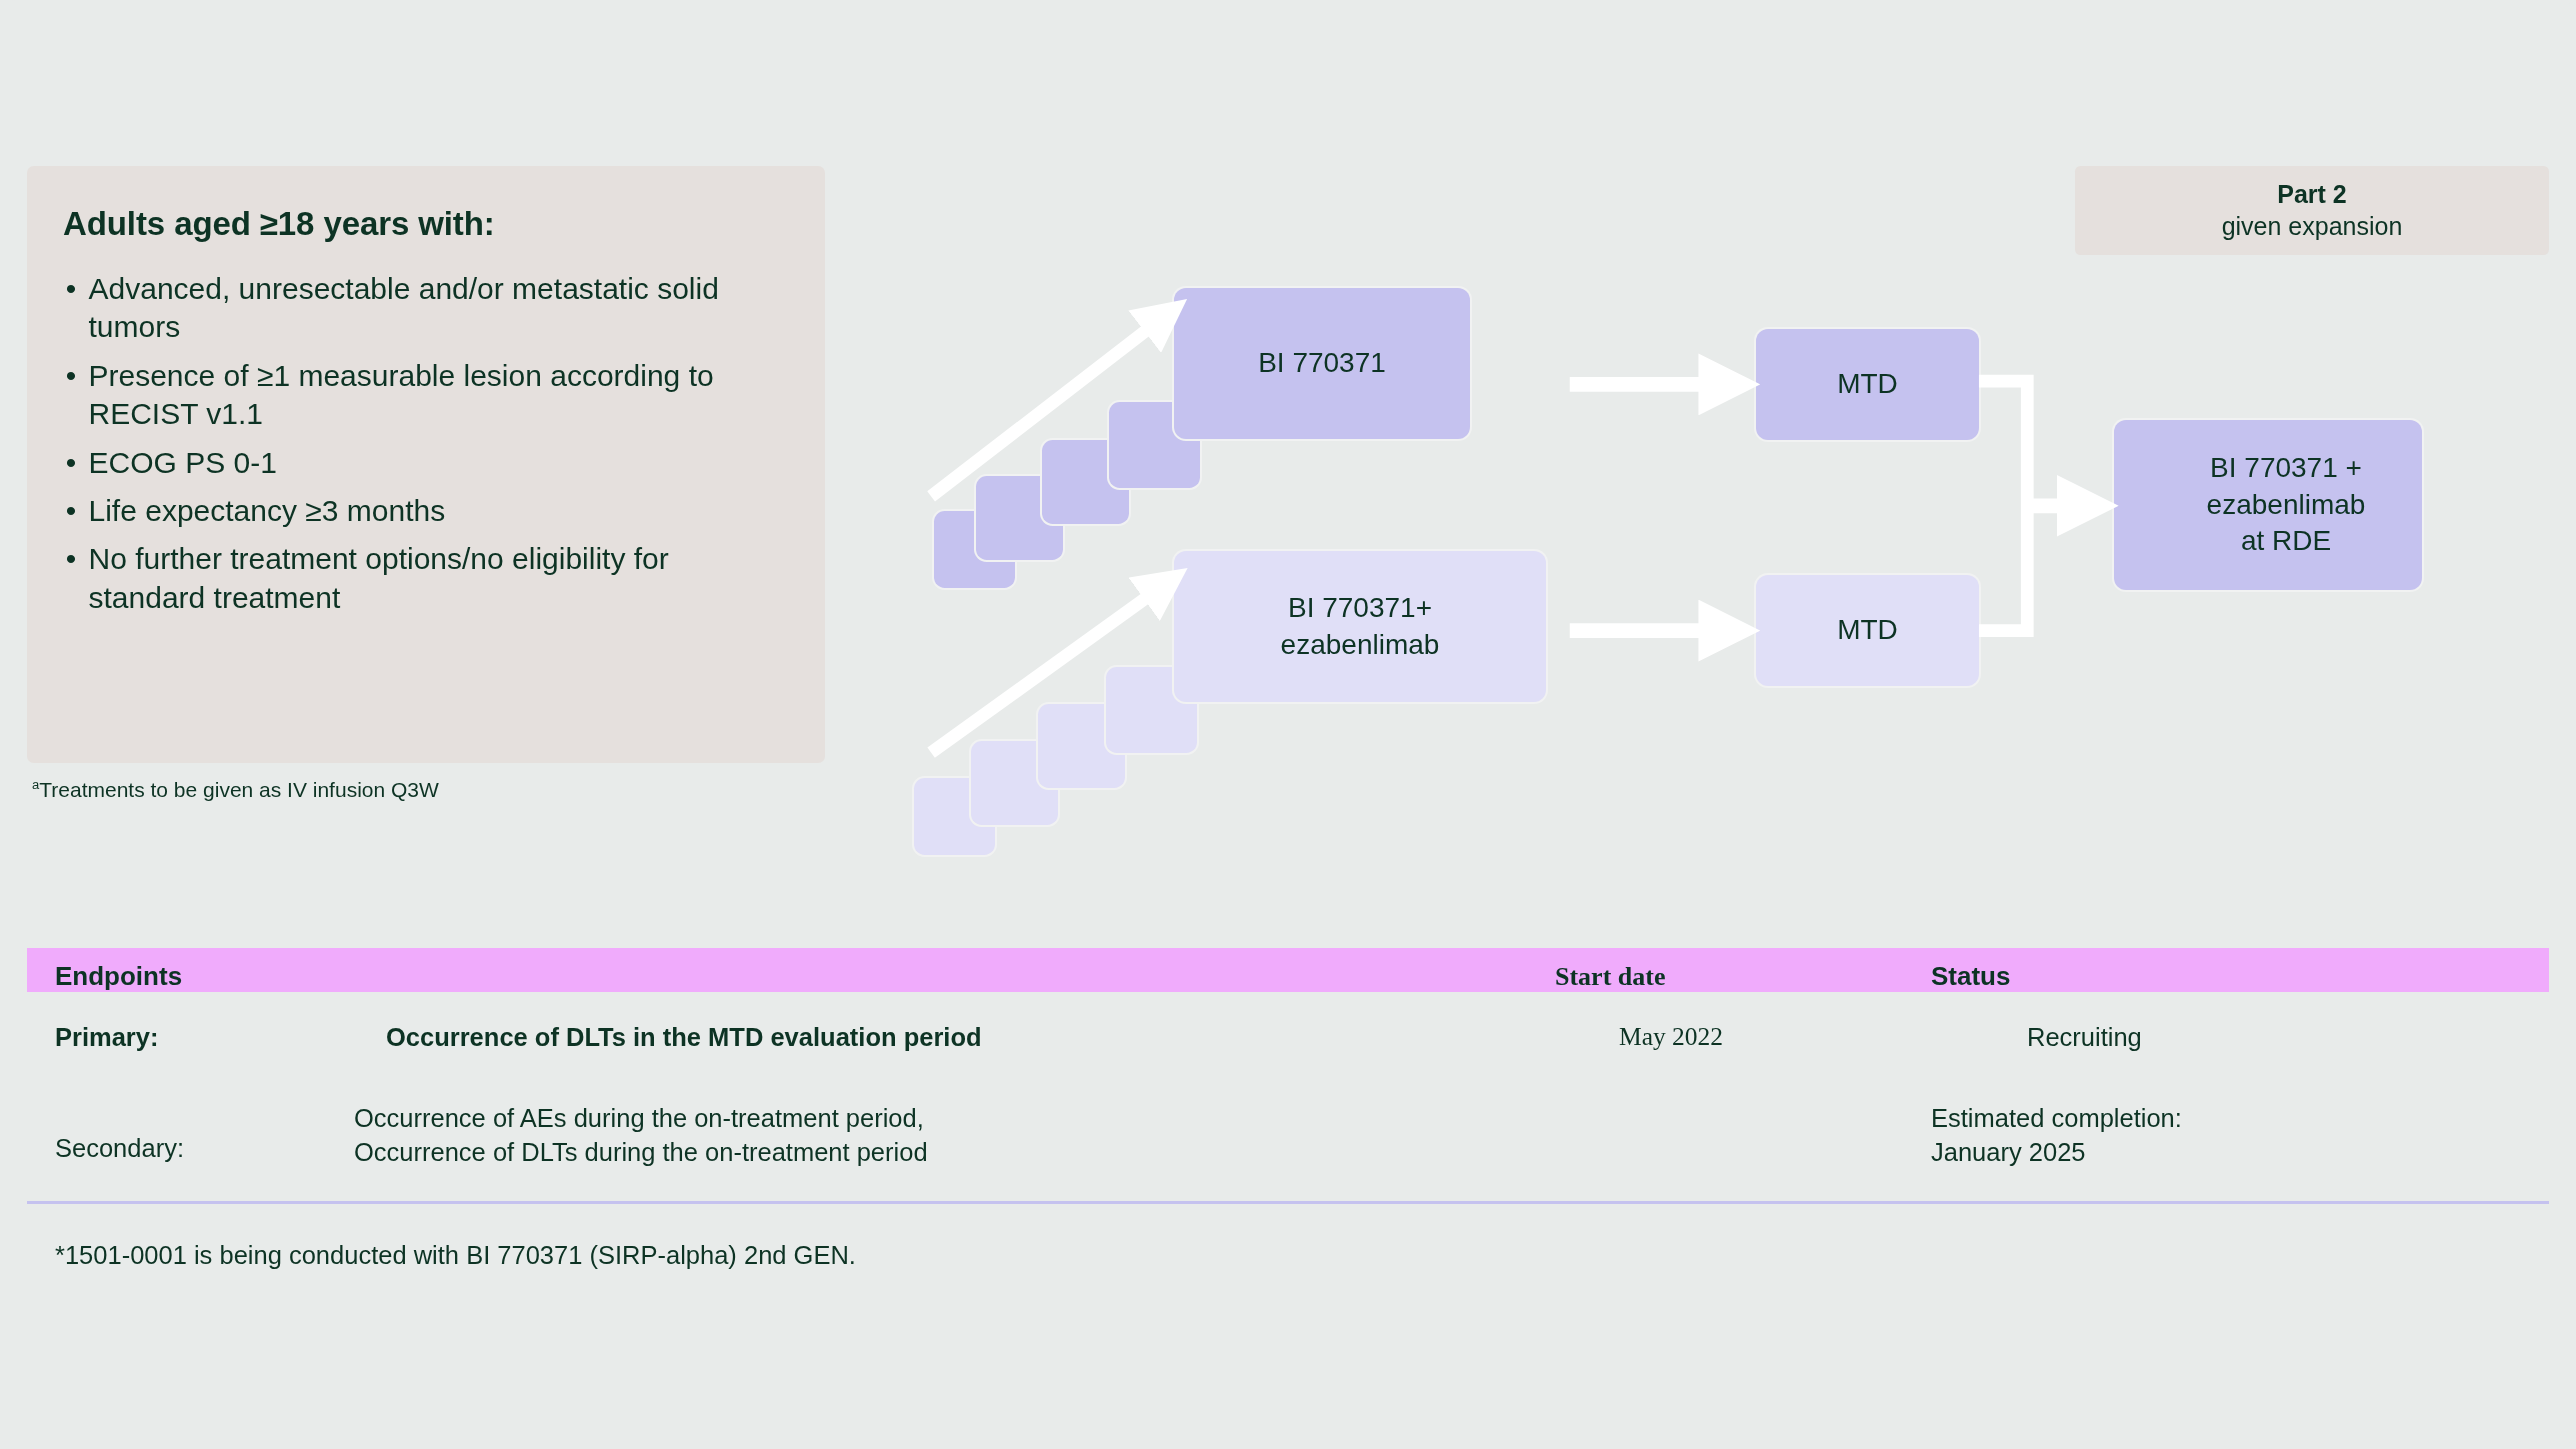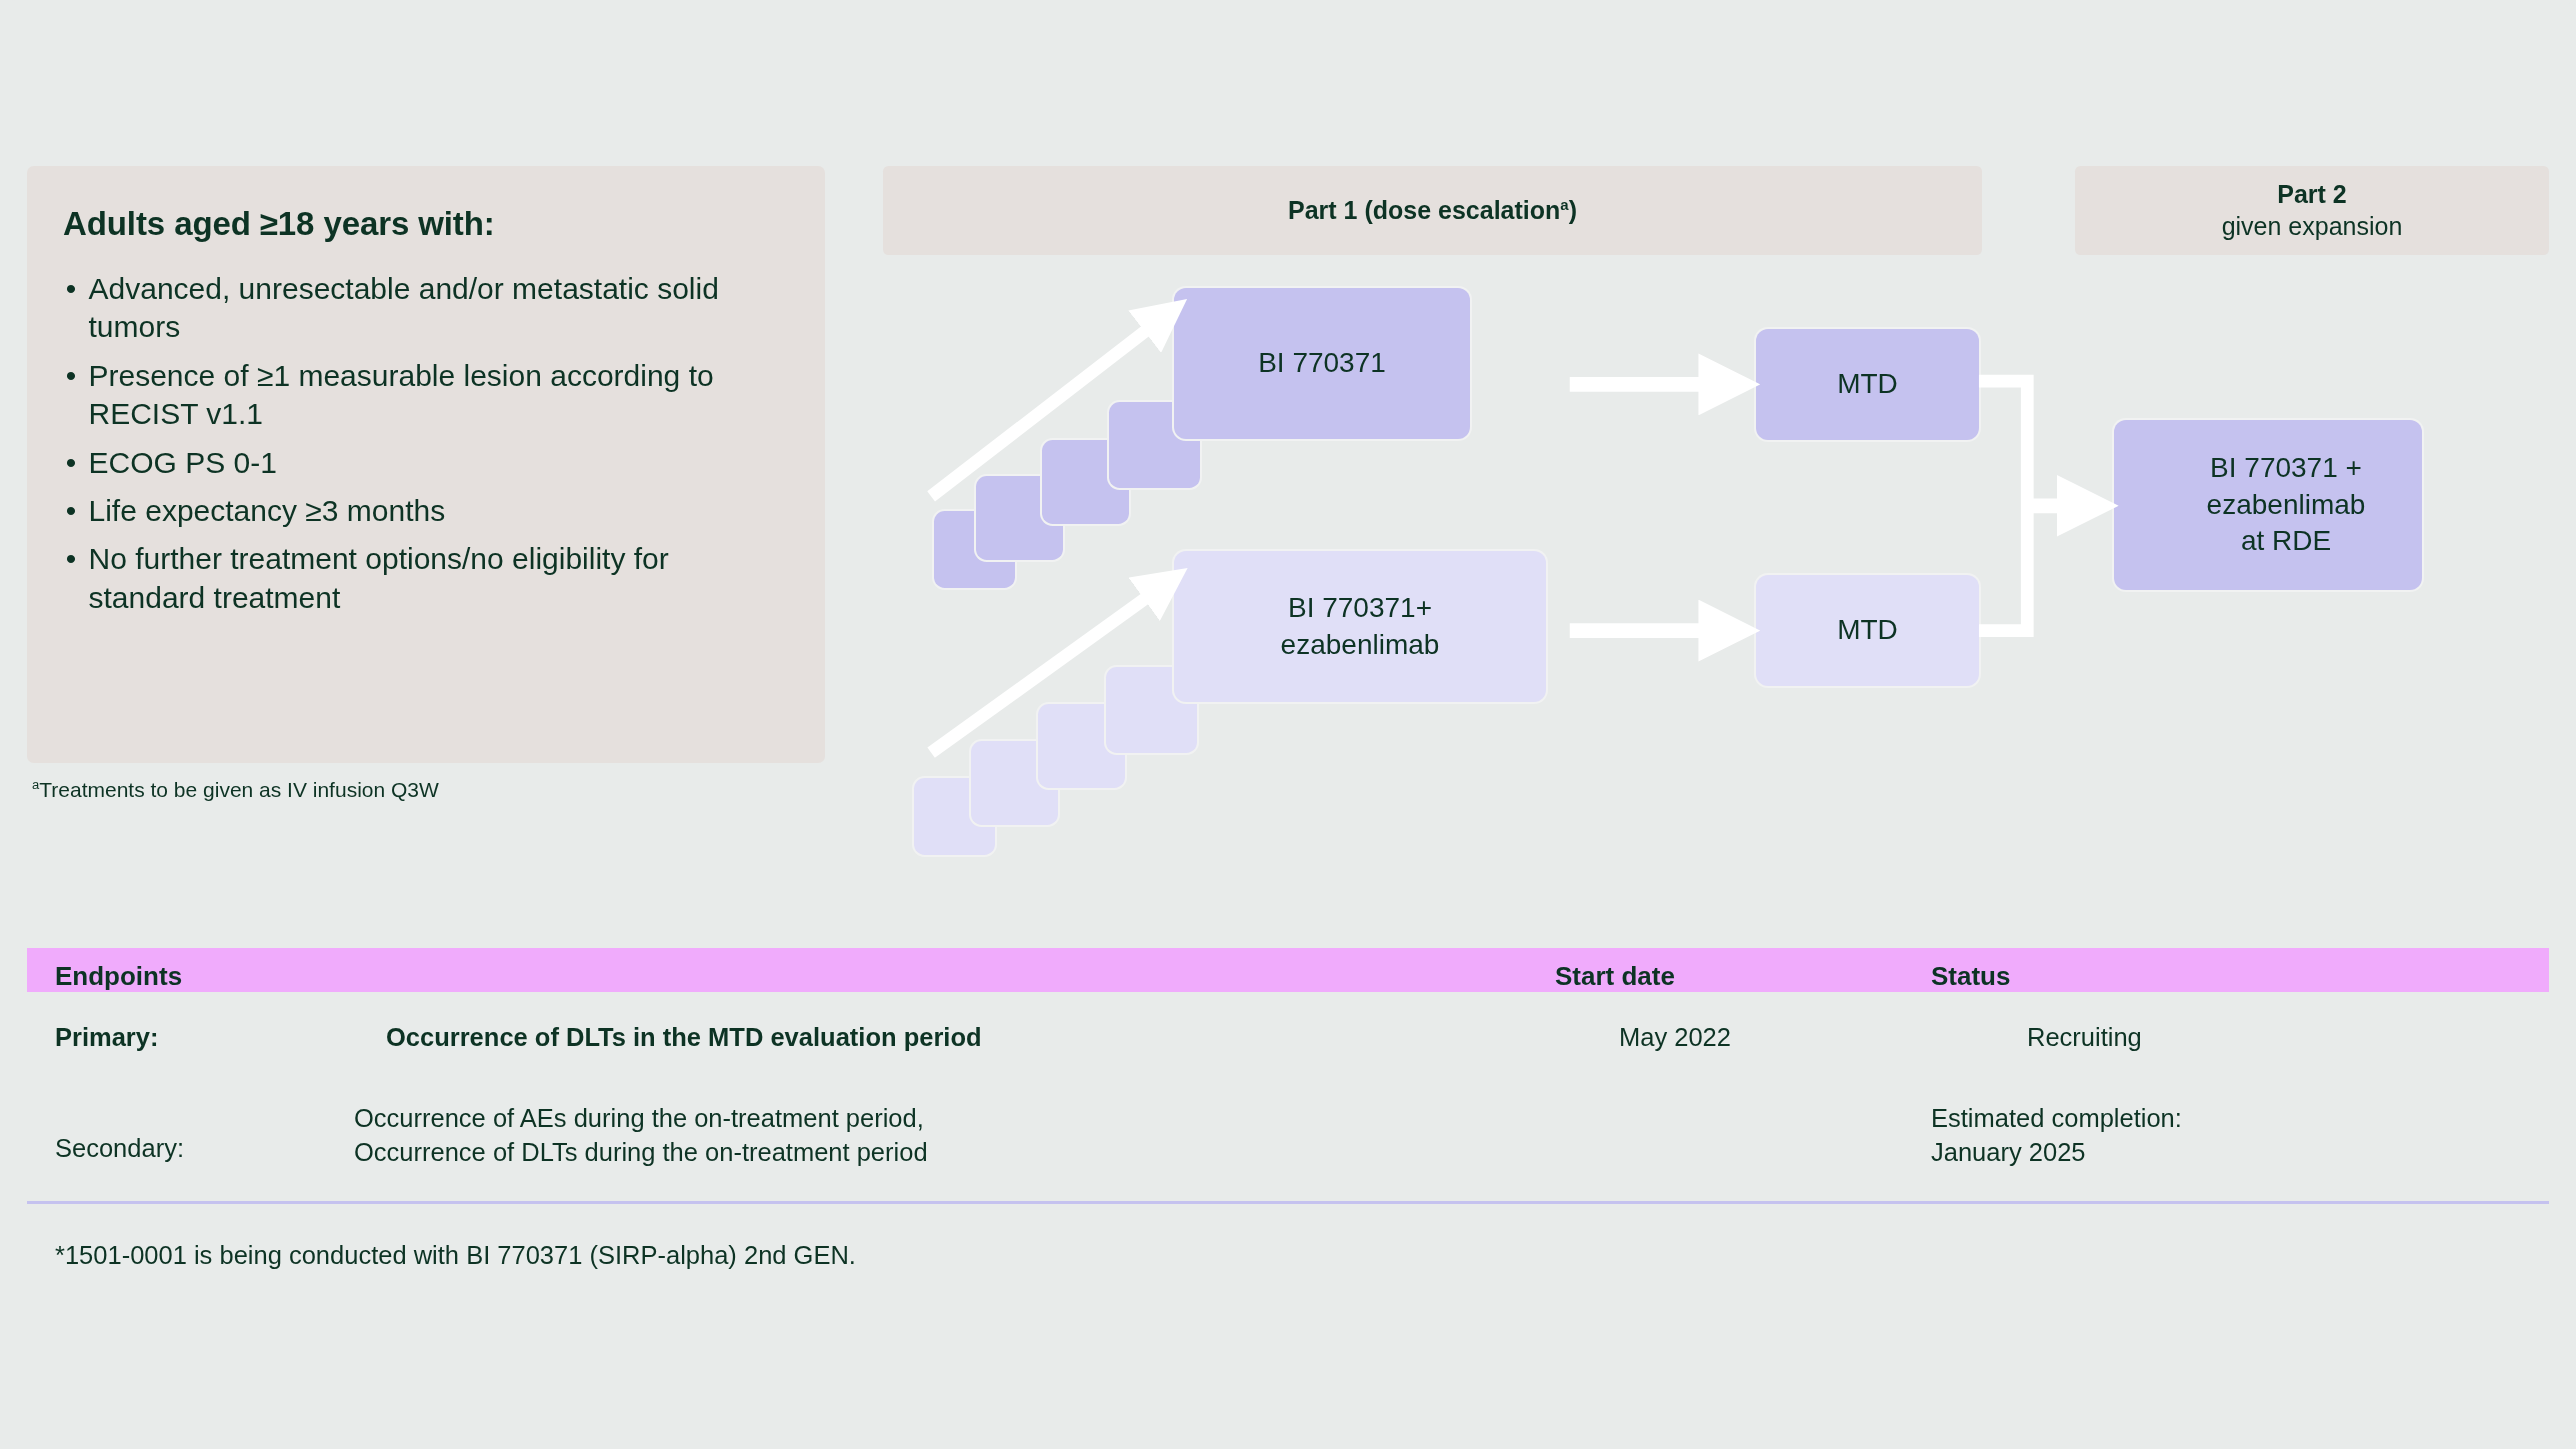--- a/index.html
+++ b/index.html
@@ -160,21 +160,21 @@
     background: #f0abfc;
     height: 44px;
     align-items: flex-end;
   }
   .tbl-row {
     display: flex;
     align-items: flex-start;
   }
   .col-a { width: 327px; flex: none; padding-left: 28px; box-sizing: border-box; }
   .col-b { width: 1201px; flex: none; }
-  .col-c { width: 376px; flex: none; }
+  .col-c { width: 376px; flex: none; font-family: Liberation Serif, serif; }
   .col-d { flex: 1 1 auto; }
 
   .tbl-header .hcell {
     font-size: 26px;
     font-weight: bold;
   }
   .tbl-row .cell {
     font-size: 25.5px;
     line-height: 1.34;
   }
@@ -223,23 +223,20 @@
         <span class="bullet">•</span>
         <span>No further treatment options/no eligibility for standard treatment</span>
       </li>
     </ul>
   </div>
 
   <div class="elig-footnote">
     <sup>a</sup><span>Treatments to be given as IV infusion Q3W</span>
   </div>
 
-  <div class="part-bar" id="part1-bar">
-    <div class="line1"><span>Part 1 (dose escalation</span><sup>a</sup><span>)</span></div>
-  </div>
 
   <div class="part-bar" id="part2-bar">
     <div class="line1">Part 2</div>
     <div class="line2">given expansion</div>
   </div>
 
   <div class="step purple-dark" style="left:934px; top:511px; width:81px; height:77px;"></div>
   <div class="step purple-dark" style="left:976px; top:476px; width:87px; height:84px;"></div>
   <div class="step purple-dark" style="left:1042px; top:440px; width:87px; height:84px;"></div>
   <div class="step purple-dark" style="left:1109px; top:402px; width:91px; height:86px;"></div>

